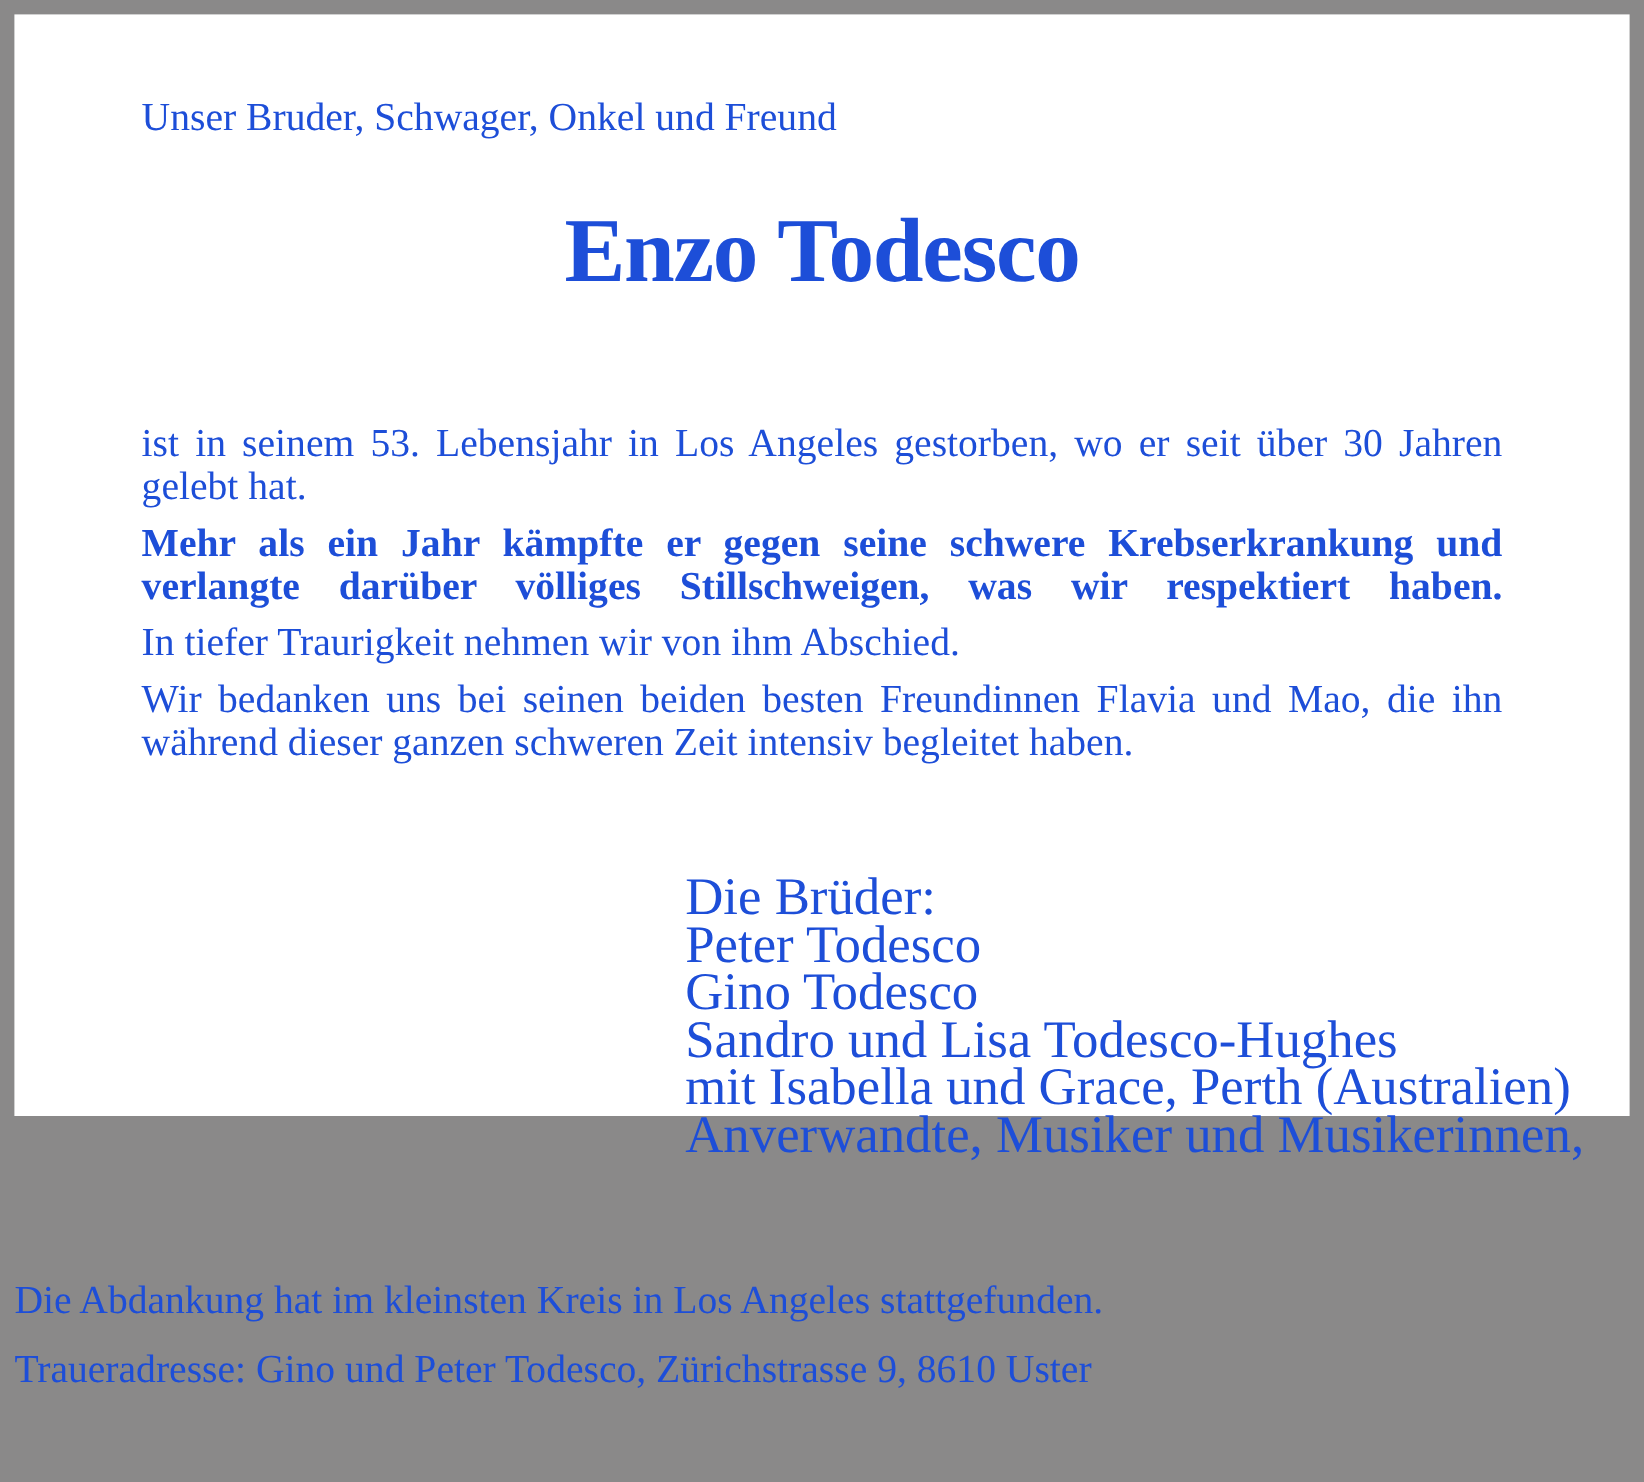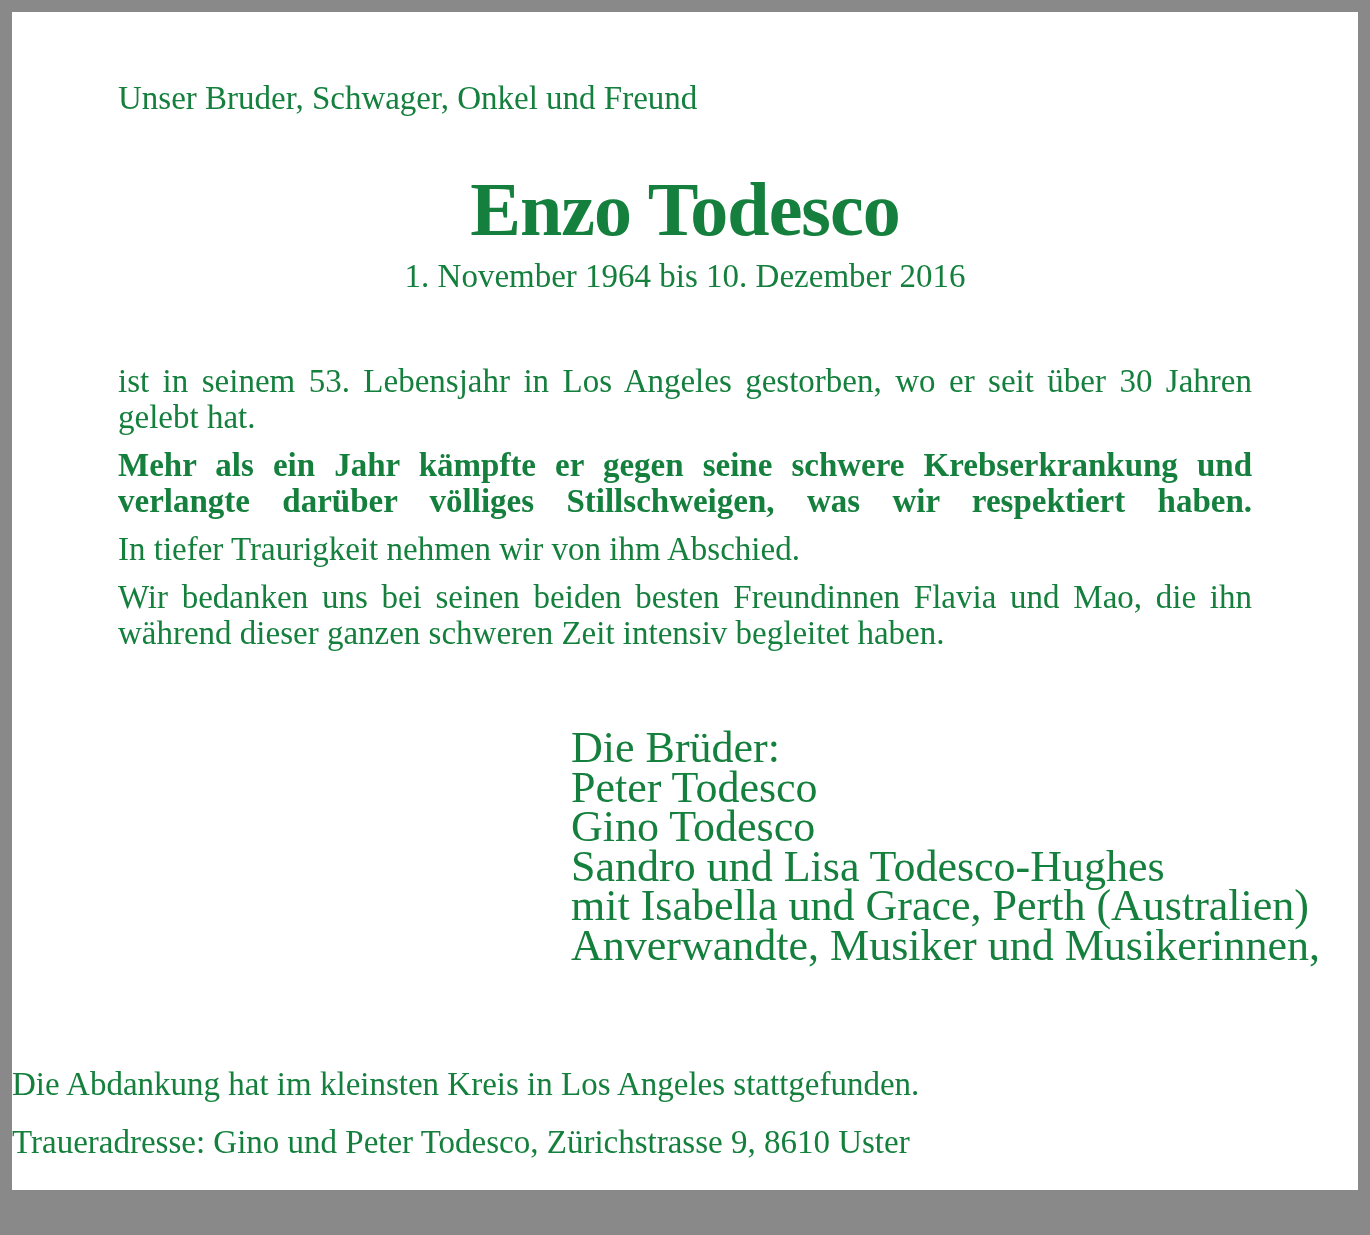--- a/index.html
+++ b/index.html
@@ -5,23 +5,23 @@
     html, body { margin: 0; padding: 0; }
     body {
       width: 1370px; height: 1235px;
       background: #8a8989;
       position: relative;
       overflow: hidden;
     }
     .page {
       position: absolute;
       left: 12px; top: 12px;
-      width: 1346px; height: 1178px;
+      width: 1346px; height: 918px;
       background: #ffffff;
-      color: #15803d;
+      color: #1d4ed8;
       font-family: "Liberation Serif", "DejaVu Serif", serif;
     }
     .abs { position: absolute; white-space: nowrap; }
     .intro {
       left: 106px; top: 66px;
       font-size: 33px; line-height: 40px;
     }
     .name {
       left: 0; width: 1346px; top: 152px;
       text-align: center;
@@ -32,42 +32,41 @@
       left: 0; width: 1346px; top: 244px;
       text-align: center;
       font-size: 33px; line-height: 40px;
     }
     .body-text {
       position: absolute;
       left: 106px; width: 1134px; top: 339px;
       font-size: 33px; line-height: 36px;
       text-align: justify;
     }
-    .body-text p { margin: 12px 0 11px 0; }
+    .body-text p { margin: 1px 0 11px 0; }
     .body-text p.last-just { text-align-last: justify; font-weight: bold; }
     .signers {
       position: absolute;
       left: 559px; top: 716px;
       font-size: 44px; line-height: 39.5px;
     }
     .signers div { white-space: nowrap; }
     .footer-line {
       left: 0; width: 1346px;
       font-size: 33px; line-height: 40px;
     }
     .f1 { top: 1052px; }
     .f2 { top: 1110px; }
   </style>
 </head>
 <body>
 
 <div class="page">
   <div class="abs intro">Unser Bruder, Schwager, Onkel und Freund</div>
   <div class="abs name">Enzo Todesco</div>
-  <div class="abs dates">1. November 1964 bis 10. Dezember 2016</div>
 
   <div class="body-text">
     <p>ist in seinem 53. Lebensjahr in Los Angeles gestorben, wo er seit über 30 Jahren gelebt hat.</p>
     <p class="last-just">Mehr als ein Jahr kämpfte er gegen seine schwere Krebserkrankung und verlangte darüber völliges Stillschweigen, was wir respektiert haben.</p>
     <p>In tiefer Traurigkeit nehmen wir von ihm Abschied.</p>
     <p>Wir bedanken uns bei seinen beiden besten Freundinnen Flavia und Mao, die ihn während dieser ganzen schweren Zeit intensiv begleitet haben.</p>
   </div>
 
   <div class="signers">
     <div>Die Brüder:</div>

